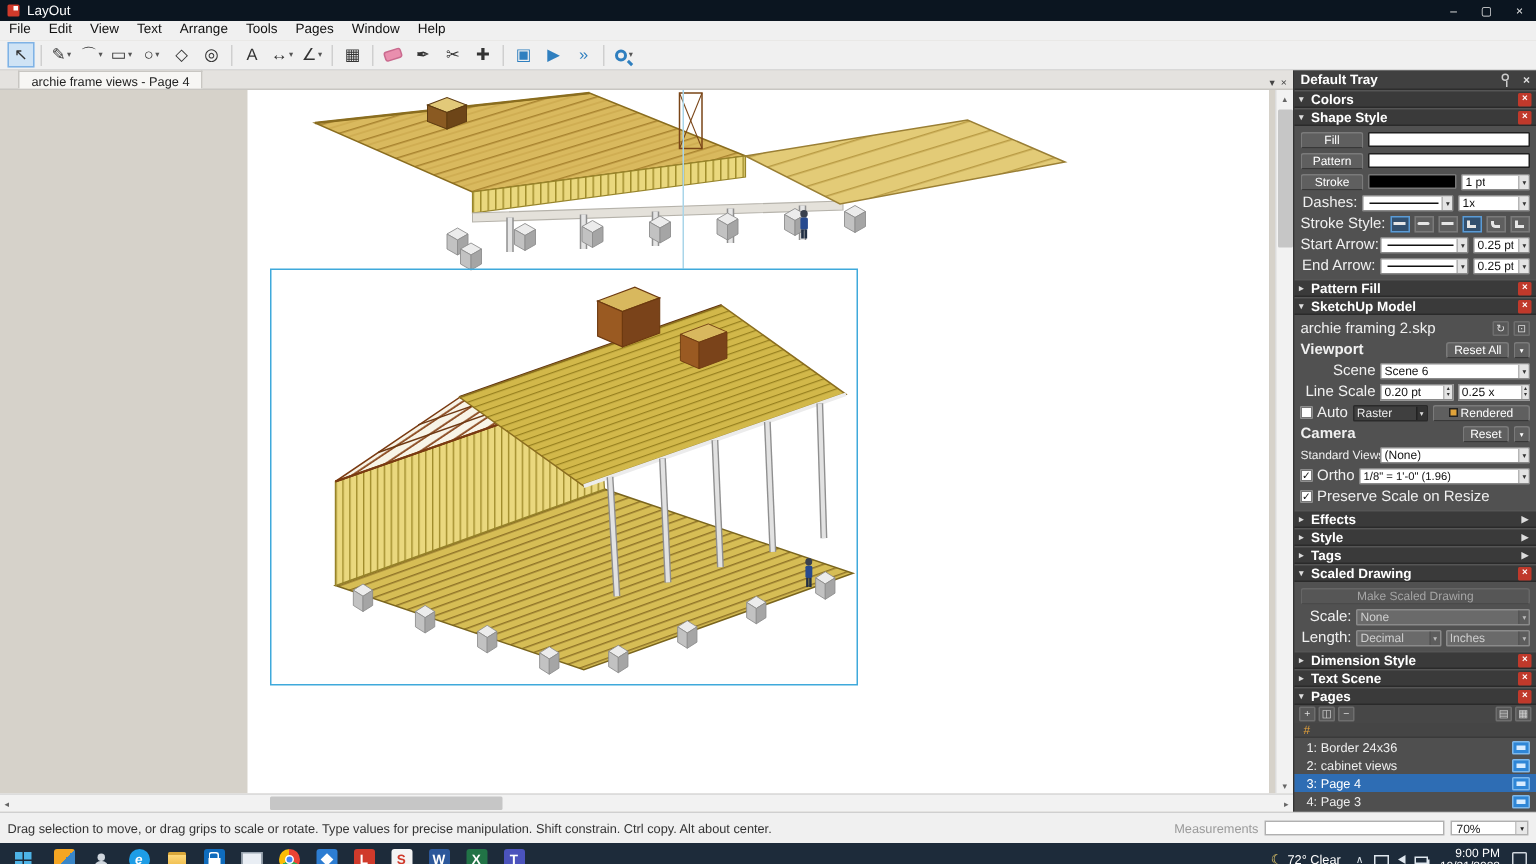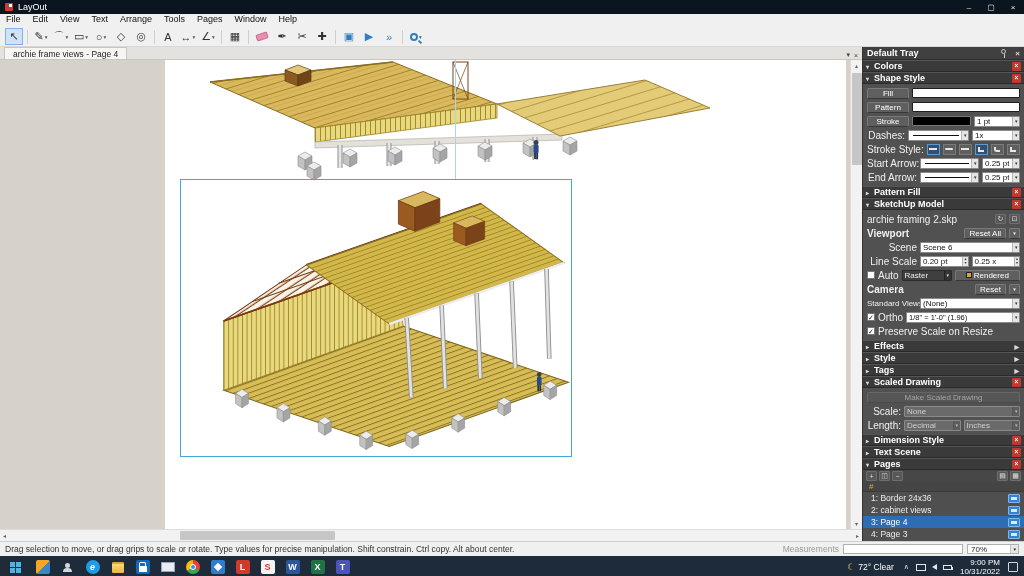--- a/index.html
+++ b/index.html
@@ -27,21 +27,21 @@
   .eraser-shape{width:12px;height:7px;background:#e98fae;border:1px solid #c96a8e;border-radius:2px;transform:rotate(-18deg)}
   .zoom-shape{width:8px;height:8px;border:2px solid #2f7fbf;border-radius:50%;position:relative}
   .zoom-shape::after{content:"";position:absolute;top:6px;left:6px;width:4px;height:2px;background:#2f7fbf;transform:rotate(45deg)}
 
   
   #main{display:flex;height:494px}
   #docarea{width:862px;display:flex;flex-direction:column;position:relative;background:#d6d2ca}
 
   
   #tabbar{height:13px;background:#e4e2df;border-bottom:1px solid #c8c6c2;display:flex;align-items:flex-end}
-  .tab{height:12px;background:#f7f6f4;border:1px solid #c8c6c2;border-bottom:none;font-size:8.5px;color:#222;display:flex;align-items:center;padding:0 8px;margin-left:4px}
+  .tab{height:12px;background:#f7f6f4;border:1px solid #c8c6c2;border-bottom:none;font-size:8.5px;color:#222;display:flex;align-items:center;padding:0 8px;margin-left:12px}
   .tabbar-ctrls{margin-left:auto;display:flex;align-items:center;gap:4px;padding-right:4px;color:#444}
   .tabbar-ctrls span{font-size:7px}
 
   
   #canvasarea{position:relative;height:469px;background:#d6d2ca;overflow:hidden}
   #pagewhite{position:absolute;left:165px;top:0;width:681px;height:469px;background:#ffffff}
   #pagewhite svg{display:block}
   .sel-rect{position:absolute;left:180px;top:119px;width:392px;height:278px;border:1px solid #3fa9db;pointer-events:auto}
   .vp-edge{position:absolute;left:455px;top:0;width:1px;height:119px;background:#a9d5e9}
 
@@ -100,21 +100,21 @@
   .pages-toolbar{height:12px;background:#474747;display:flex;align-items:center;gap:2px;padding:0 3px;flex:none}
   .pages-toolbar .spacer{flex:1}
   .pages-numhdr{height:10px;background:#454545;border-bottom:1px solid #3a3a3a;display:flex;align-items:center;padding:0 6px;color:#e8a33a;font-size:8px;flex:none}
   .pages-list{background:#4f4f4f;flex:1}
   .page-row{height:12px;display:flex;align-items:center;padding:0 4px 0 8px;font-size:8.5px;color:#eee}
   .page-row.sel{background:#2e6db4;color:#fff}
   .pres-icon{margin-left:auto;width:12px;height:9px;background:#2f86d6;border:1px solid #7fb8ea;border-radius:1px;display:flex;align-items:center;justify-content:center}
   .pres-dot{width:6px;height:3px;background:#d8ecff}
 
   
-  #statusbar{height:15px;background:#f0f0f0;border-top:1px solid #cfcfcf;display:flex;align-items:center;font-size:8.5px;color:#333;padding:0 5px;gap:4px}
+  #statusbar{height:21px;background:#f0f0f0;border-top:1px solid #cfcfcf;display:flex;align-items:center;font-size:8.5px;color:#333;padding:0 5px;gap:4px}
   .meas-label{color:#9a9a9a;margin-left:auto}
   .meas-input{width:120px;height:10px;background:#fff;border:1px solid #b0b0b0}
   .zoom-box{width:52px;height:10px;background:#fff;border:1px solid #b0b0b0;font-size:8px;display:flex;align-items:center;padding-left:3px;color:#222}
   .zoom-box .caret{margin-left:auto;font-size:5px;background:#e8e8e8;height:100%;display:flex;align-items:center;padding:0 2px;border-left:1px solid #c5c5c5}
 
   
   #taskbar{height:22px;background:#1d2b3a;display:flex;align-items:center;color:#fff}
   .start{width:30px;height:100%;display:flex;align-items:center;justify-content:center}
   .winlogo{display:grid;grid-template-columns:5px 5px;grid-template-rows:5px 5px;gap:1px}
   .winlogo span{background:#4db3e6}

